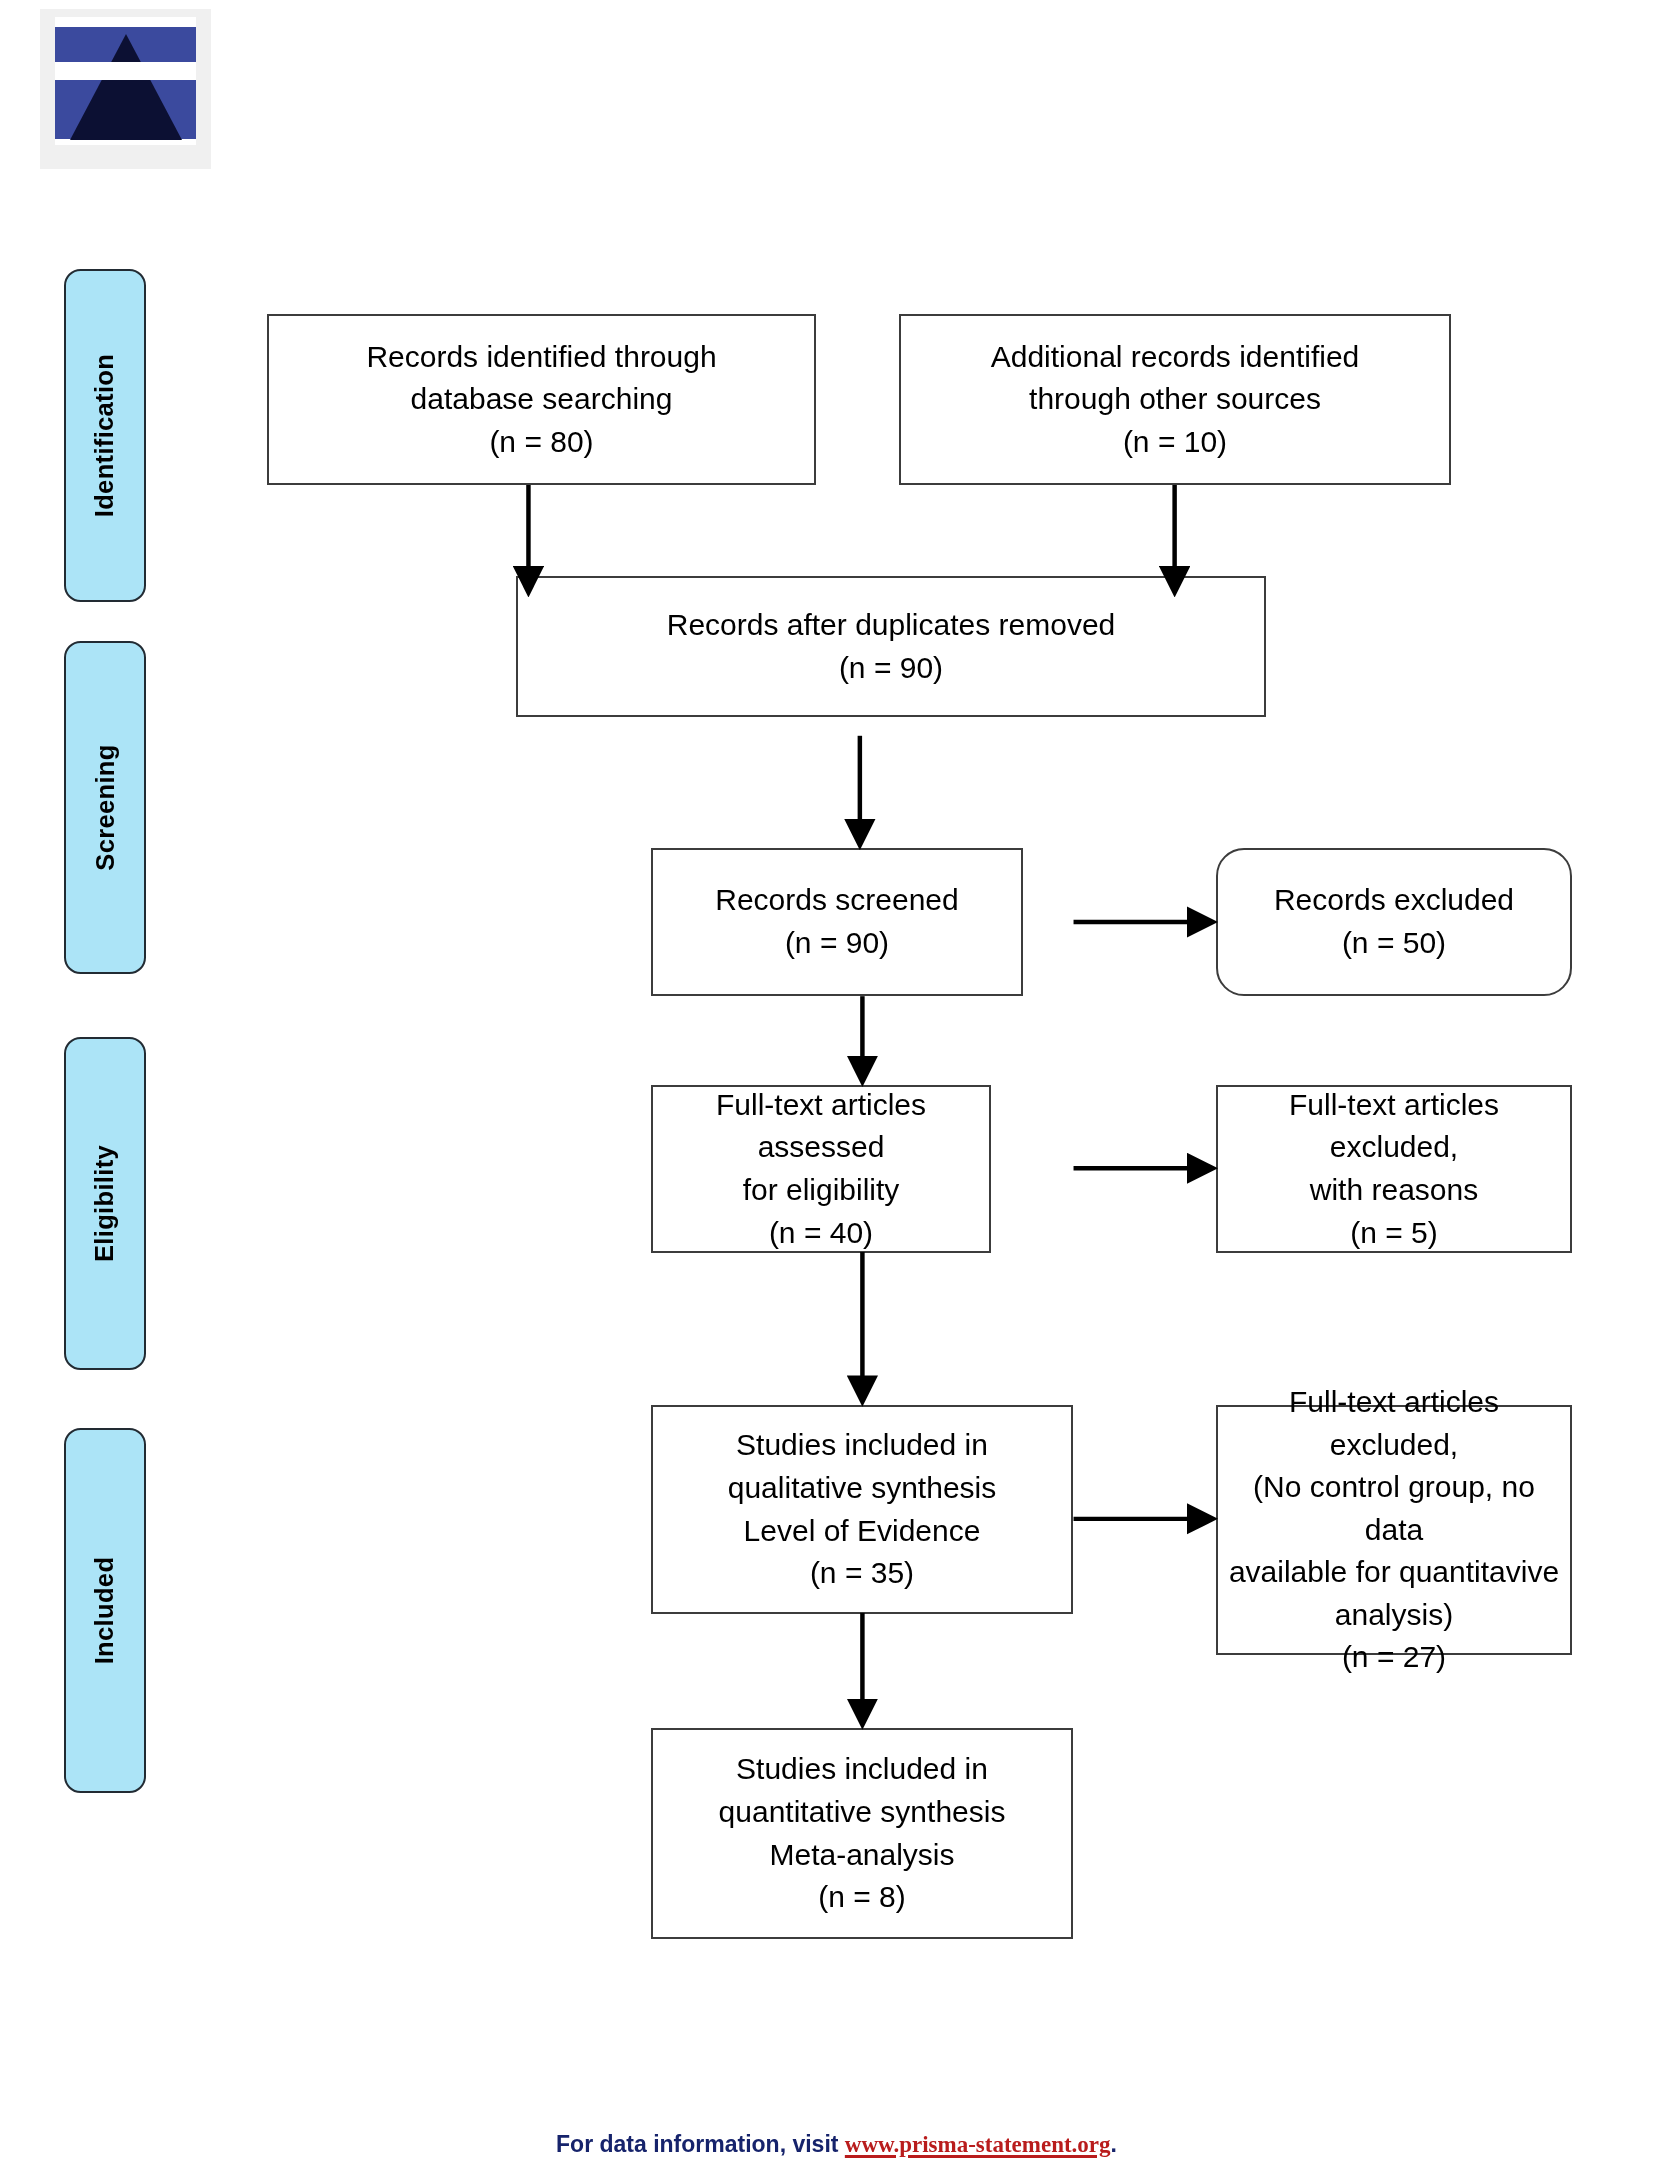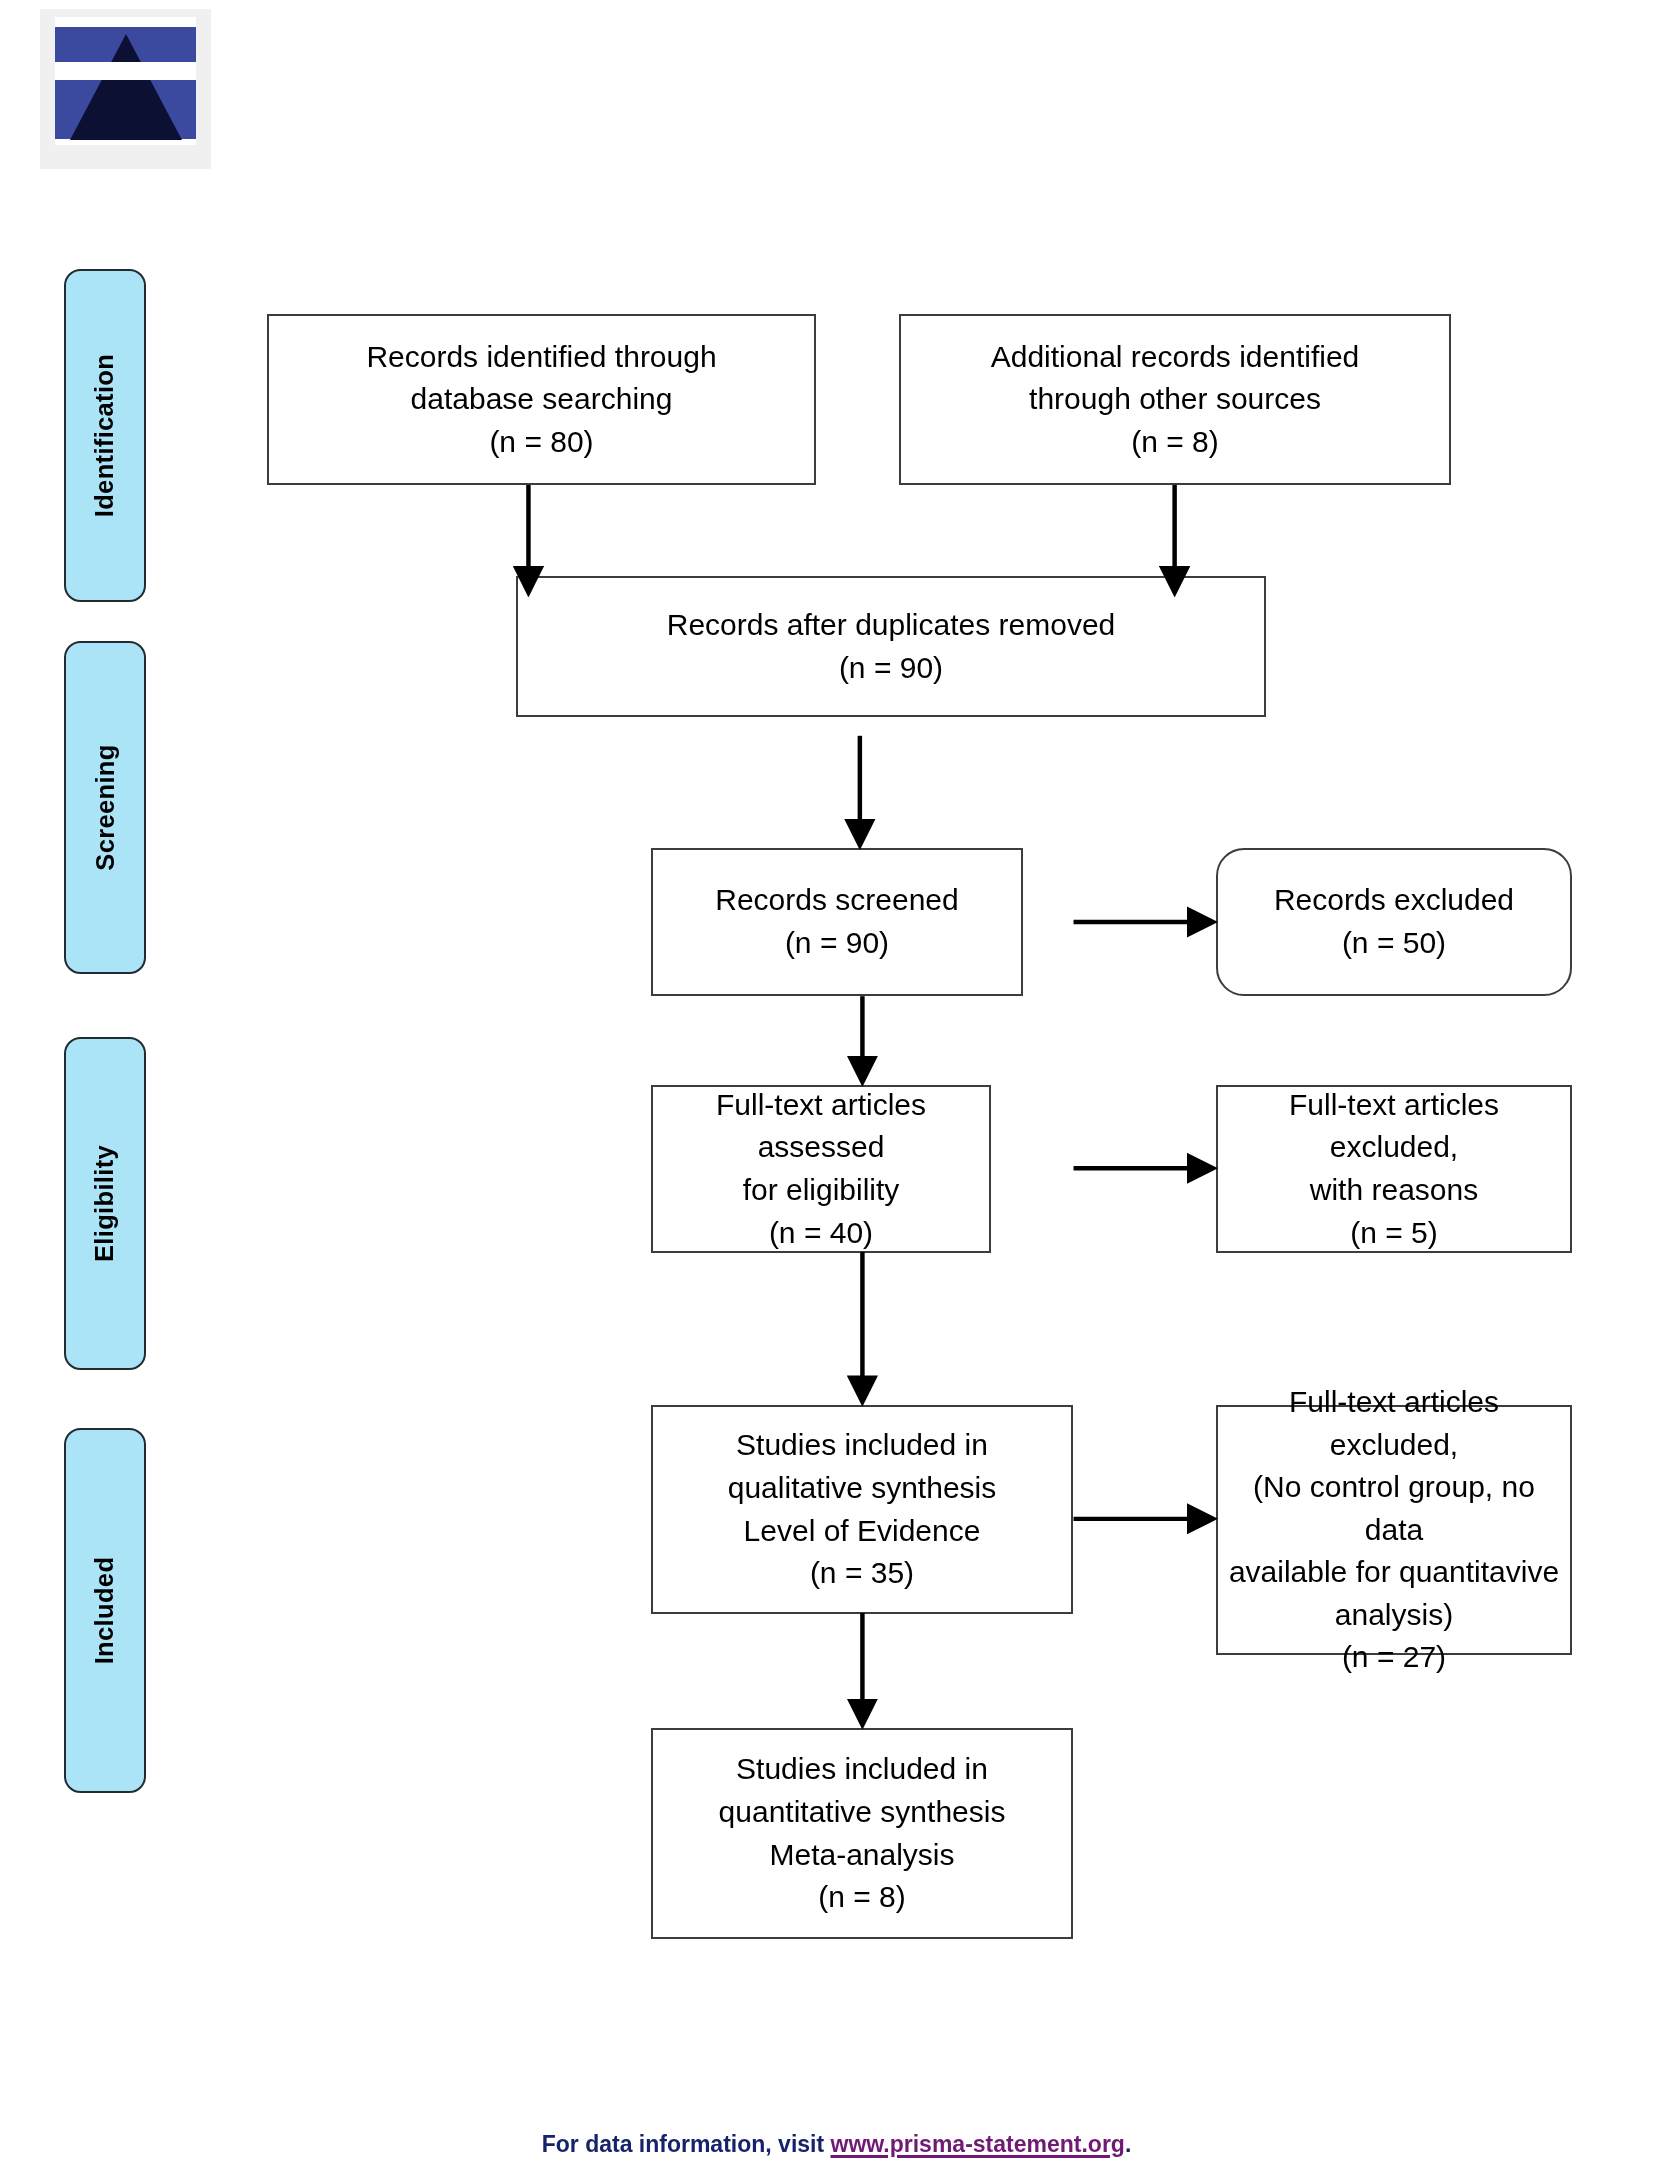--- a/index.html
+++ b/index.html
@@ -130,24 +130,25 @@
     left: 0;
     top: 2131px;
     width: 1673px;
     text-align: center;
     font-size: 23px;
     font-weight: 700;
     color: #16236b;
   }
   .footer a,
   .footer .footer-link {
-    color: #701a75;
+    color: #b91c1c;
     text-decoration: underline;
     text-decoration-thickness: 2.6px;
     text-underline-offset: 2.6px;
+    font-family: Liberation Serif, serif;
   }
 </style>
 </head>
 <body>
 
 <div id="page">
 
   <div class="logo">
     <div class="logo-inner">
       <div class="logo-band b1"></div>
@@ -171,21 +172,21 @@
   </div>
 
   <div class="flow-box" id="box-0" style="left: 267px; top: 314px; width: 549px; height: 171px;">
     <div class="box-text">Records identified through
 database searching
 (n = 80)</div>
   </div>
   <div class="flow-box" id="box-1" style="left: 899px; top: 314px; width: 552px; height: 171px;">
     <div class="box-text">Additional records identified
 through other sources
-(n = 8)</div>
+(n = 10)</div>
   </div>
   <div class="flow-box" id="box-2" style="left: 516px; top: 576px; width: 750px; height: 141px; text-align: center;">
     <div class="box-text">Records after duplicates removed
 (n = 90)</div>
   </div>
   <div class="flow-box" id="box-3" style="left: 651px; top: 848px; width: 372px; height: 148px;">
     <div class="box-text">Records screened
 (n = 90)</div>
   </div>
   <div class="flow-box" id="box-4" style="left: 1216px; top: 848px; width: 356px; height: 148px; border-radius: 28px;">

